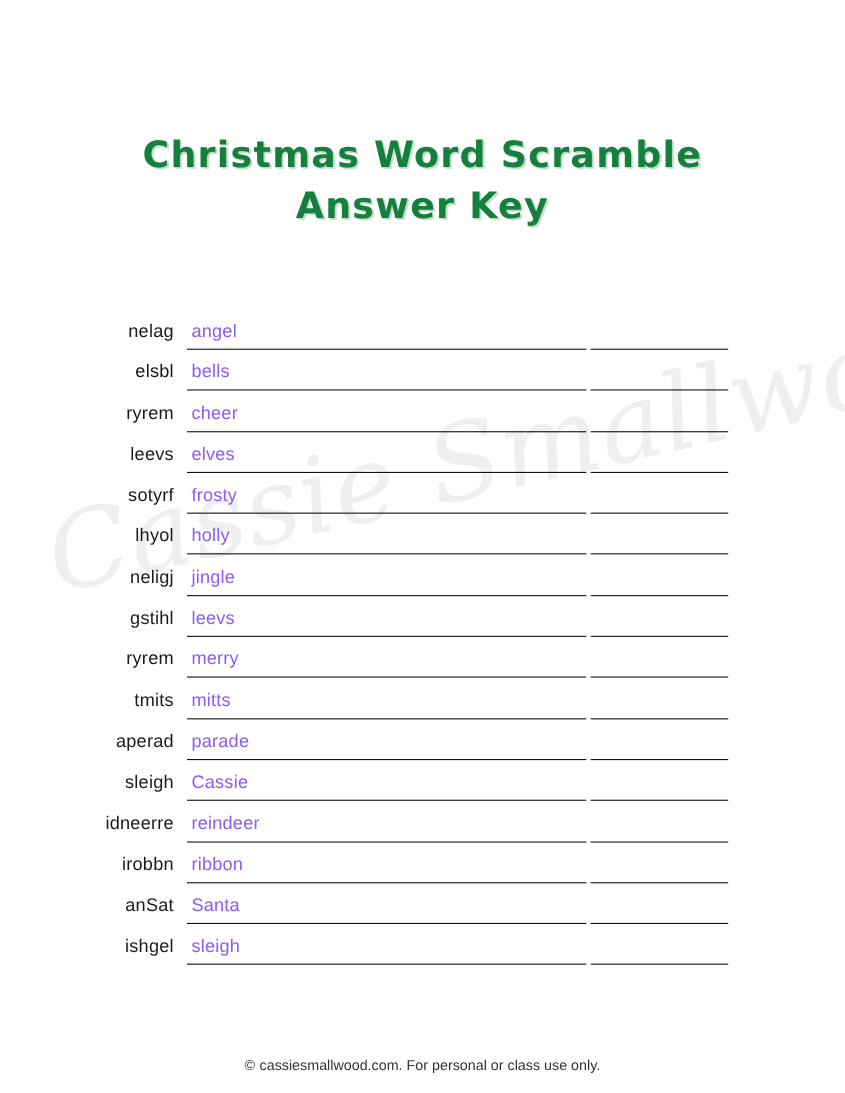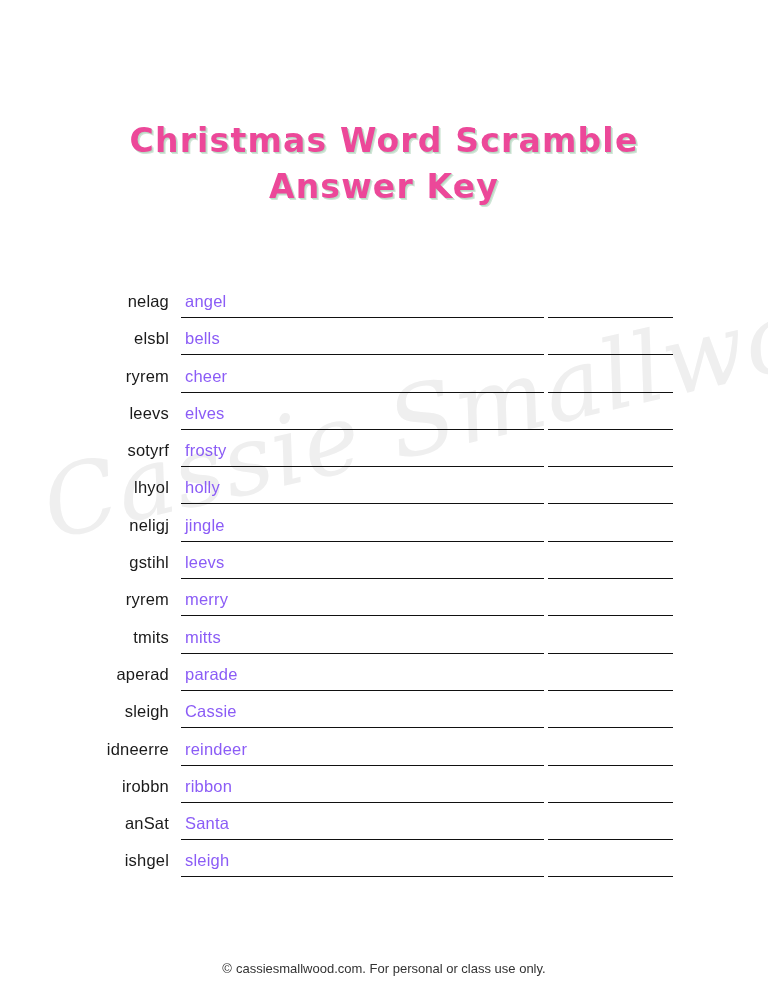--- a/index.html
+++ b/index.html
@@ -46,38 +46,37 @@
     top: 118px;
     left: 0;
     width: 768px;
     text-align: center;
   }
   .title-line {
     font-family: "DejaVu Sans", sans-serif;
     font-weight: bold;
     font-size: 33px;
     letter-spacing: 1.2px;
-    color: #ec4899;
+    color: #15803d;
     line-height: 1.38;
     text-shadow: 1px 1px 0 #b9d9c4, 2px 2px 0 #cfe5d6;
   }
 
   
   .rows {
     position: absolute;
     top: 288px;
     left: 0;
     width: 768px;
   }
   .row {
     position: relative;
     height: 37.3px;
     display: flex;
     align-items: flex-start;
-    margin-left: 11px;
   }
   .scrambled {
     width: 170px;
     padding-right: 12px;
     box-sizing: border-box;
     text-align: right;
     font-size: 16.5px;
     color: #1a1a1a;
     line-height: 26px;
     letter-spacing: 0.2px;

